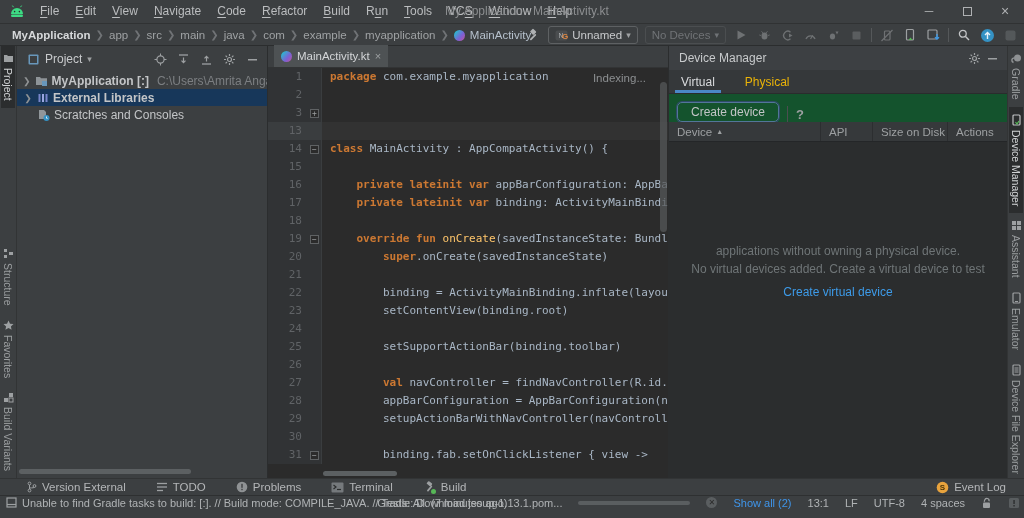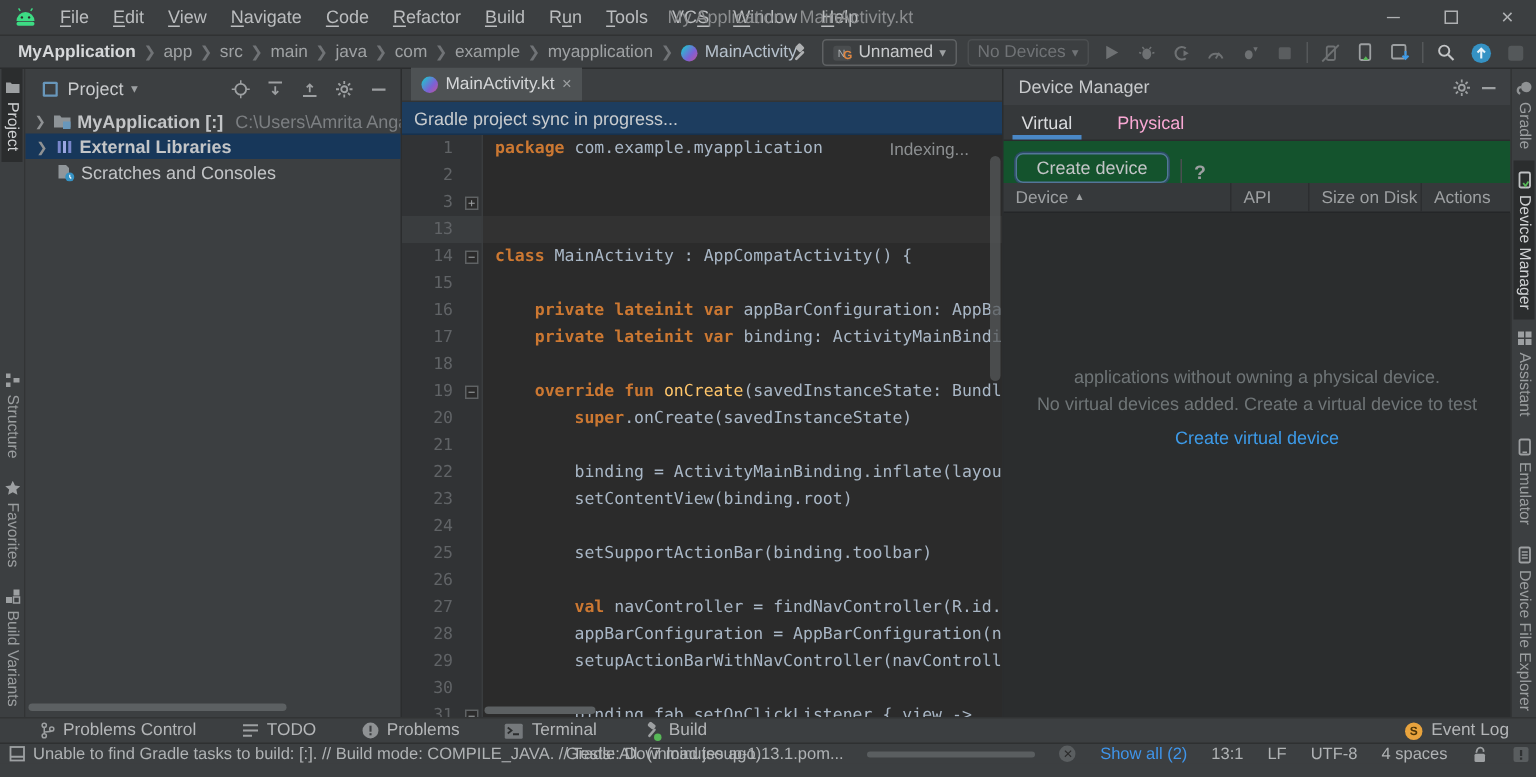--- a/index.html
+++ b/index.html
@@ -81,21 +81,21 @@
   .folded { background:#4a4e52; color:#9ea1a5; padding:0 3px; border-radius:2px; }
   .indexing { position:absolute; top:4px; right:22px; color:#8c8f91; font-family:"Liberation Sans",sans-serif; font-size:11.5px; }
   .vscroll { position:absolute; right:1px; top:14px; width:7px; height:150px; background:#55585a; border-radius:4px; opacity:.75; }
   .ed-hscroll { position:absolute; left:55px; bottom:2px; width:74px; height:5px; background:#5c6062; border-radius:3px; }
 
   
   .dm-panel { width:339px; flex:none; background:#2b2d2e; display:flex; flex-direction:column; border-left:1px solid #2b2d2e; }
   .dm-title-row { height:24px; background:#3d4043; display:flex; align-items:center; padding:0 6px 0 10px; color:#c8cacc; flex:none; }
   .dm-title-row .ph-spacer { flex:1; }
   .dm-tabs { height:24px; background:#35383a; display:flex; align-items:flex-end; padding-left:10px; gap:26px; flex:none; border-bottom:1px solid #2a2c2d; }
-  .dm-tab { padding:0 2px 4px 2px; color:#f9a8d4; position:relative; }
+  .dm-tab { padding:0 2px 4px 2px; color:#eab308; position:relative; }
   .dm-tab.selected { color:#dadcde; }
   .dm-tab.selected:after { content:""; position:absolute; left:-4px; right:-4px; bottom:0; height:3px; background:#4a88c7; }
   .dm-btnrow { height:28px; display:flex; align-items:flex-end; padding-left:8px; gap:8px; background:#14532d; flex:none; }
   .create-btn { background:transparent; border:1px solid #537699; box-shadow:0 0 0 1px #2e4b68; border-radius:5px; color:#c3c5c7; font-size:12px; padding:2px 13px; font-family:inherit; }
   .dm-vdivider { width:1px; height:16px; background:#4b4e50; }
   .help-q { color:#9da0a2; font-size:13px; font-weight:bold; }
   .dm-thead { height:20px; display:flex; align-items:center; background:#36393b; border-bottom:1px solid #242628; color:#9da0a2; font-size:11.5px; flex:none; }
   .dm-th { padding-left:8px; display:flex; align-items:center; gap:4px; height:100%; }
   .dm-th + .dm-th { border-left:1px solid #2c2e30; }
   .sort-arrow { font-size:7px; color:#9da0a2; }
@@ -411,21 +411,20 @@
     </div>
 
     <div class="editor">
       <div class="tabbar">
         <div class="tab">
           <span class="kotlin-icon"></span>
           <span class="tab-label">MainActivity.kt</span>
           <span class="tab-close">×</span>
         </div>
       </div>
-      <div class="sync-banner">Gradle project sync in progress...</div>
       <div class="code-area">
         <div id="code">
             <div class="code-row"><span class="ln">1</span><span class="foldcol"></span><span class="codetext"><span class="kw">package</span><span class="pl"> com.example.myapplication</span></span></div>
             <div class="code-row"><span class="ln">2</span><span class="foldcol"></span><span class="codetext"></span></div>
             <div class="code-row"><span class="ln">3</span><span class="foldcol"><span class="fold-box">+</span></span></div>
             <div class="code-row caret-line"><span class="ln">13</span><span class="foldcol"></span><span class="codetext"></span></div>
             <div class="code-row"><span class="ln">14</span><span class="foldcol"><span class="fold-box">−</span></span><span class="codetext"><span class="kw">class</span><span class="pl"> MainActivity : AppCompatActivity() {</span></span></div>
             <div class="code-row"><span class="ln">15</span><span class="foldcol"></span><span class="codetext"></span></div>
             <div class="code-row"><span class="ln">16</span><span class="foldcol"></span><span class="codetext"><span class="pl">    </span><span class="kw">private</span><span class="pl"> </span><span class="kw">lateinit</span><span class="pl"> </span><span class="kw">var</span><span class="pl"> appBarConfiguration: AppBar</span></span></div>
             <div class="code-row"><span class="ln">17</span><span class="foldcol"></span><span class="codetext"><span class="pl">    </span><span class="kw">private</span><span class="pl"> </span><span class="kw">lateinit</span><span class="pl"> </span><span class="kw">var</span><span class="pl"> binding: ActivityMainBindin</span></span></div>
@@ -560,21 +559,21 @@
     <div class="bottom-items" id="bottom-items">
         <span class="bottom-item">
           <span class="ic">
             <svg width="11" height="12" viewBox="0 0 11 12">
               <circle cx="3.5" cy="2.5" r="1.4" fill="none" stroke="#9da0a2"></circle>
               <circle cx="3.5" cy="9.5" r="1.4" fill="none" stroke="#9da0a2"></circle>
               <circle cx="8.5" cy="5" r="1.4" fill="none" stroke="#9da0a2"></circle>
               <path d="M3.5 4v4M3.5 7c3 0 5-0.5 5-0.6" fill="none" stroke="#9da0a2"></path>
             </svg>
           </span>
-          <span>Problems Control</span>
+          <span>Version External</span>
         </span>
         <span class="bottom-item">
           <span class="ic">
             <svg width="12" height="10" viewBox="0 0 12 10">
               <line x1="1" y1="1.5" x2="11" y2="1.5" stroke="#9da0a2" stroke-width="1.3"></line>
               <line x1="1" y1="5" x2="11" y2="5" stroke="#9da0a2" stroke-width="1.3"></line>
               <line x1="1" y1="8.5" x2="7" y2="8.5" stroke="#9da0a2" stroke-width="1.3"></line>
             </svg>
           </span>
           <span>TODO</span>

